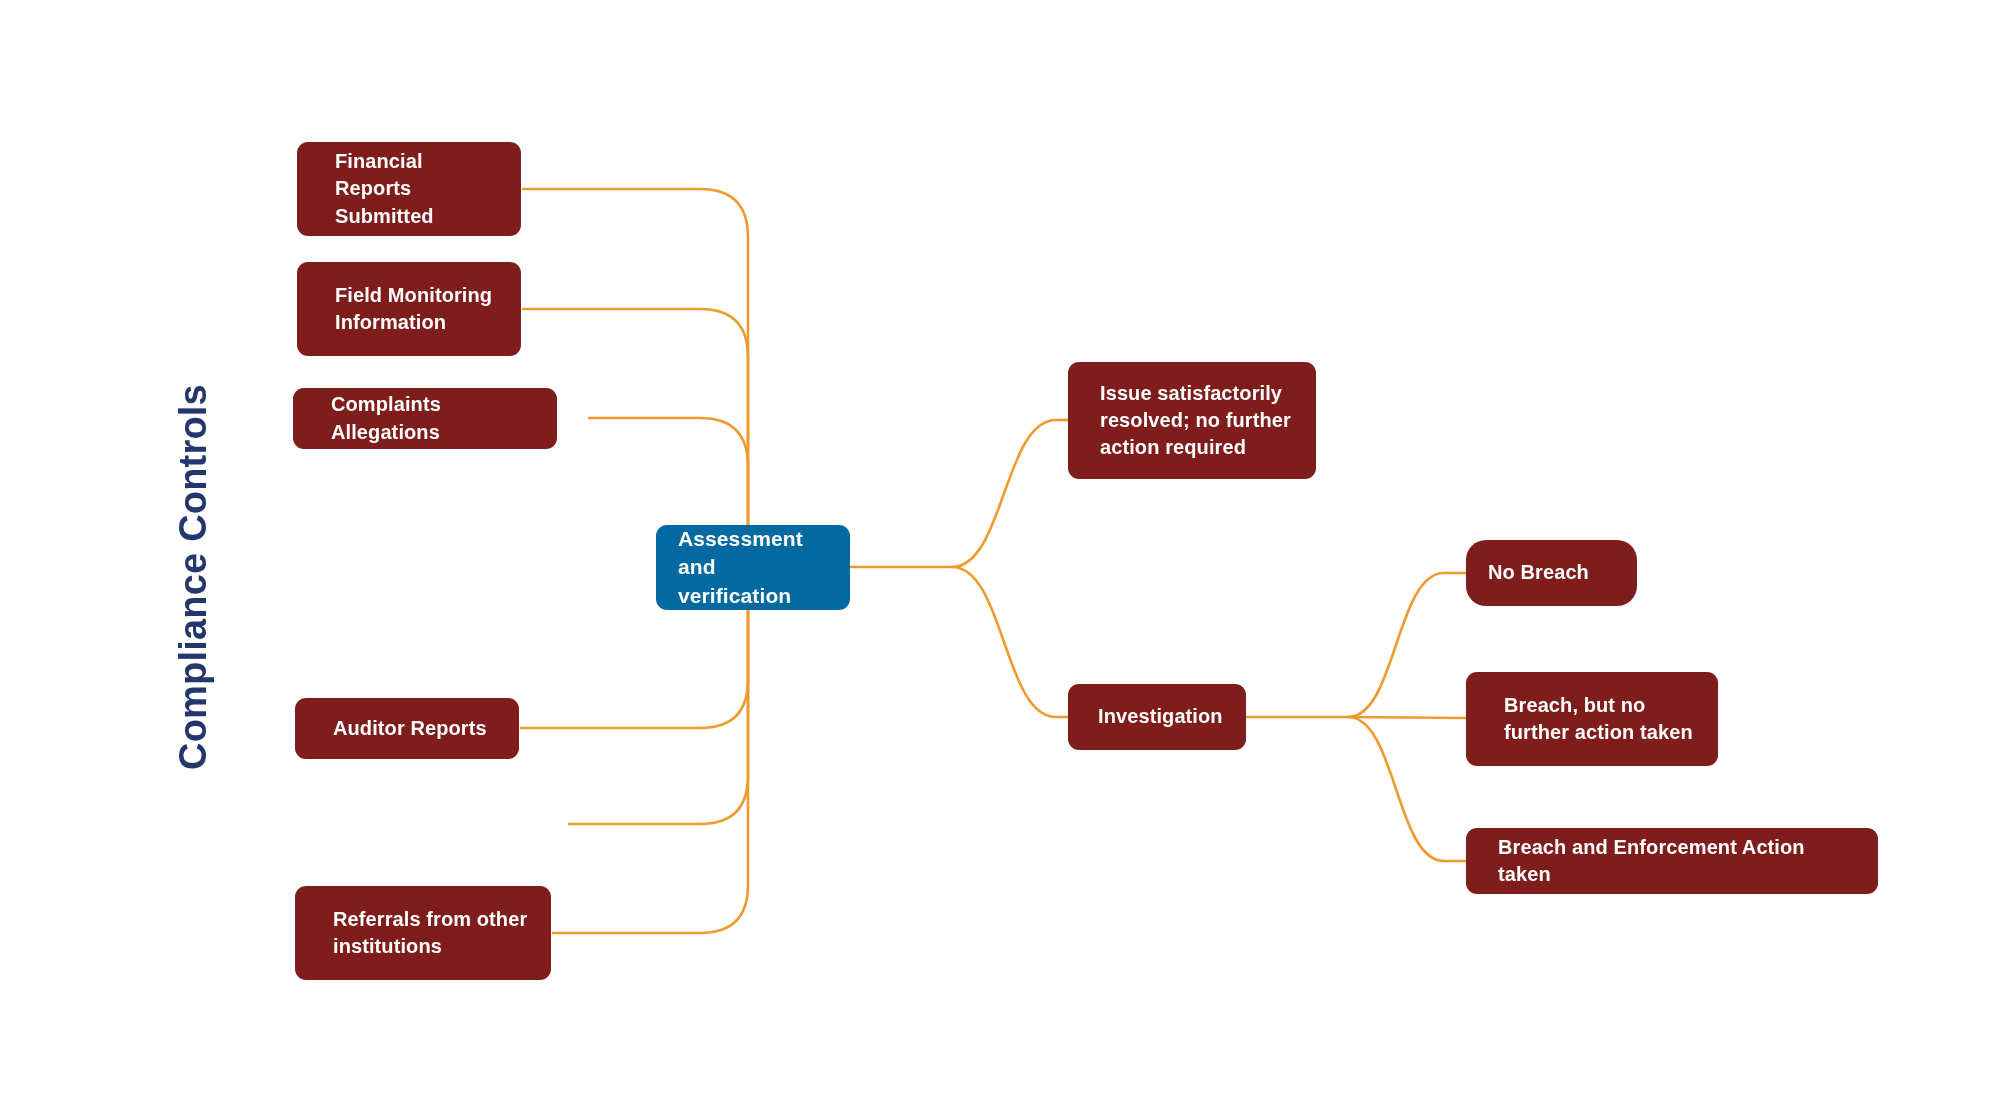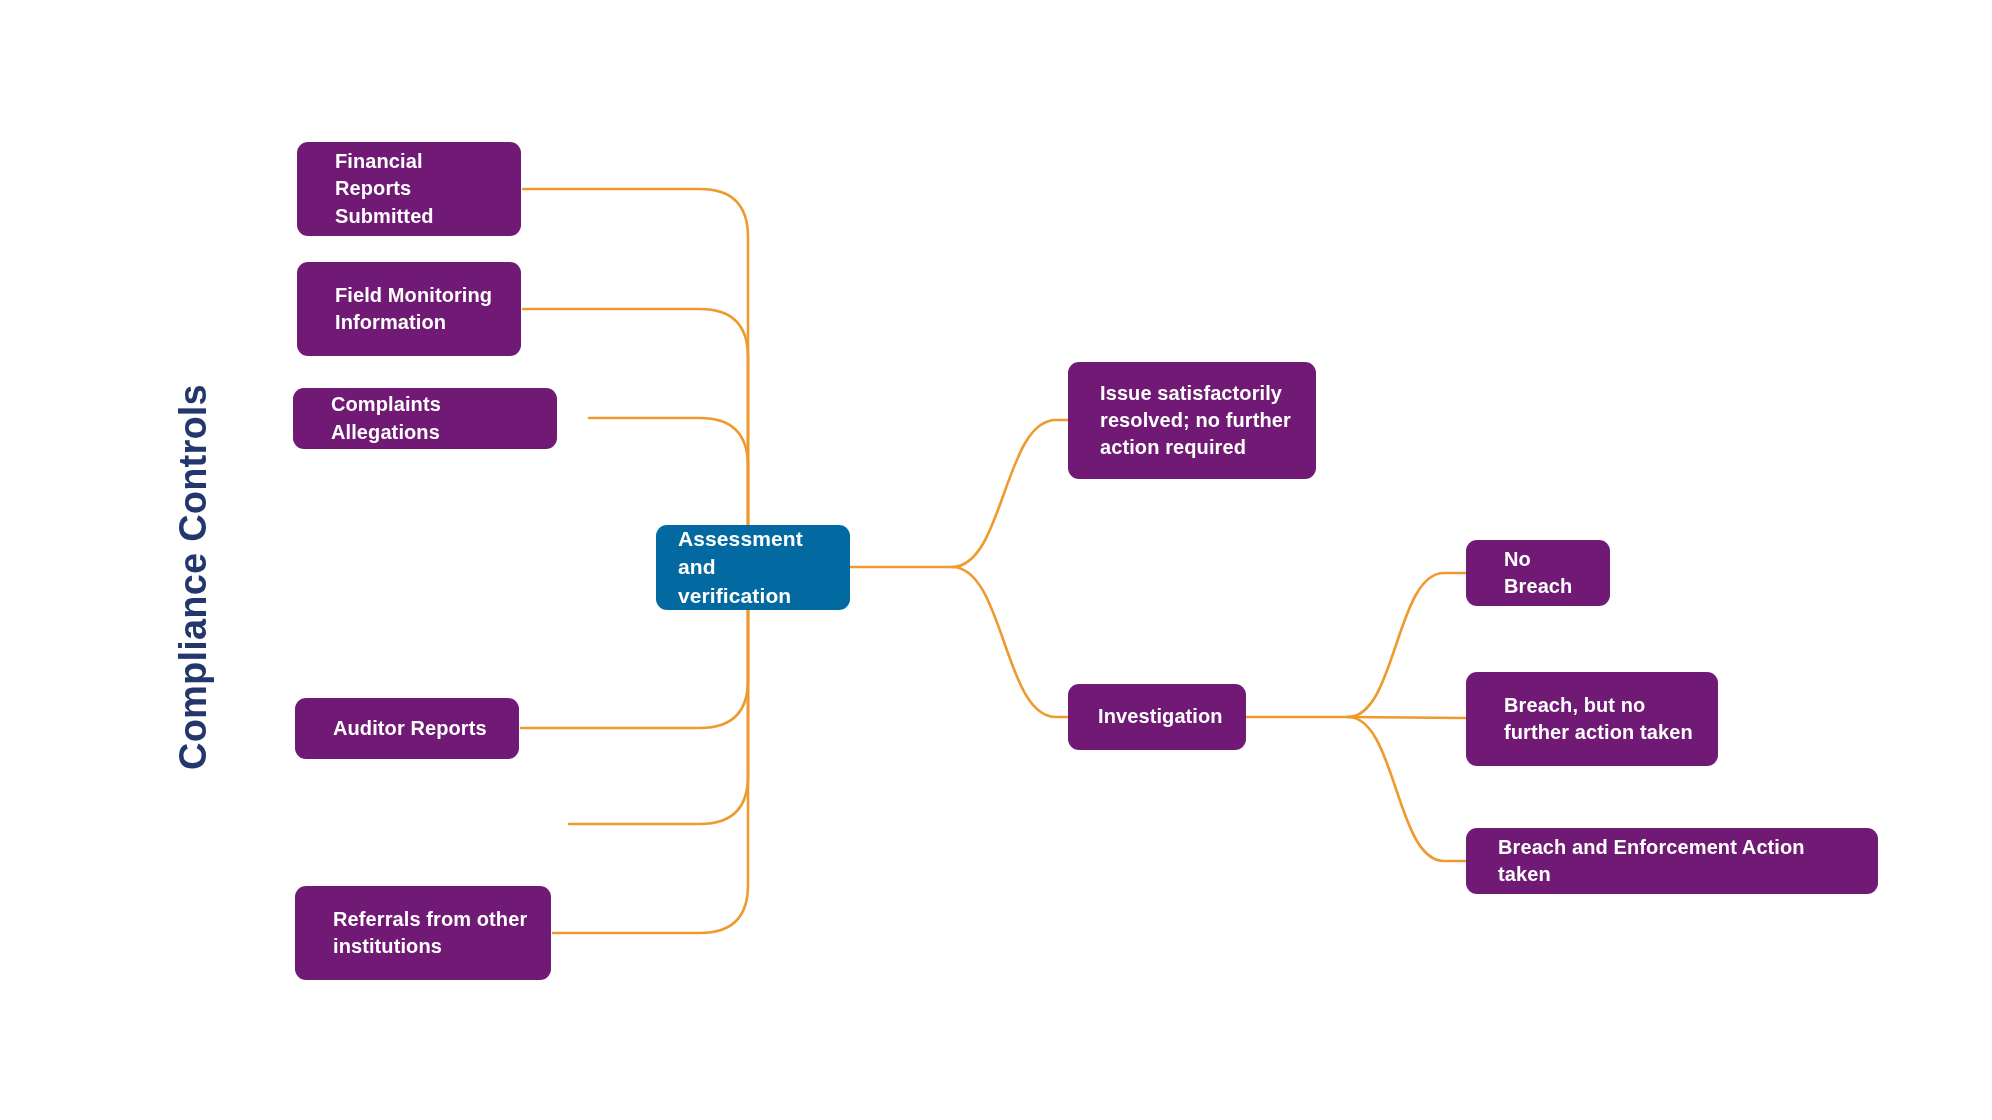--- a/index.html
+++ b/index.html
@@ -35,21 +35,21 @@
     border-radius: 11px;
     color: #ffffff;
     font-weight: bold;
     letter-spacing: 0.1px;
     line-height: 1.36;
     padding: 0 22px 0 38px;
     white-space: pre-line;
     z-index: 2;
   }
   .node.leaf {
-    background: #701a75;
+    background: #7f1d1d;
   }
   .node.root {
     background: #0369a1;
   }
   .node-label {
     display: block;
   }
   #side-title {
     position: absolute;
     color: #23376E;
@@ -132,21 +132,21 @@
   <div class="node leaf" style="left:1068px; top:362px; width:248px; height:117px; font-size:20px; padding-left:32px;">
     <span class="node-label">Issue satisfactorily
 resolved; no further
 action required</span>
   </div>
 
   <div class="node leaf" style="left:1068px; top:684px; width:178px; height:66px; font-size:20px; padding-left:30px;">
     <span class="node-label">Investigation</span>
   </div>
 
-  <div class="node leaf" style="left:1466px; top:540px; width:144px; height:66px; font-size:20px; padding-left:38px;">
+  <div class="node leaf" style="left:1466px; top:540px; width:171px; height:66px; font-size:20px; padding-left:22px;border-radius:20px;">
     <span class="node-label">No Breach</span>
   </div>
 
   <div class="node leaf" style="left:1466px; top:672px; width:252px; height:94px; font-size:20px; ">
     <span class="node-label">Breach, but no
 further action taken</span>
   </div>
 
   <div class="node leaf" style="left:1466px; top:828px; width:412px; height:66px; font-size:20px; padding-left:32px;">
     <span class="node-label">Breach and Enforcement Action taken</span>

